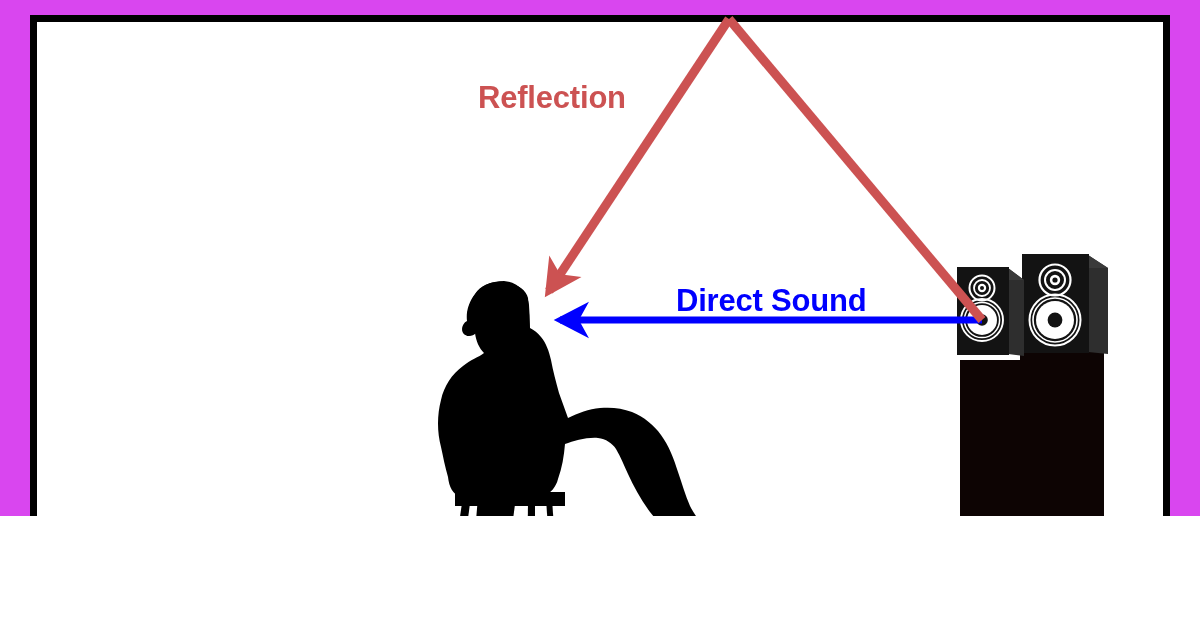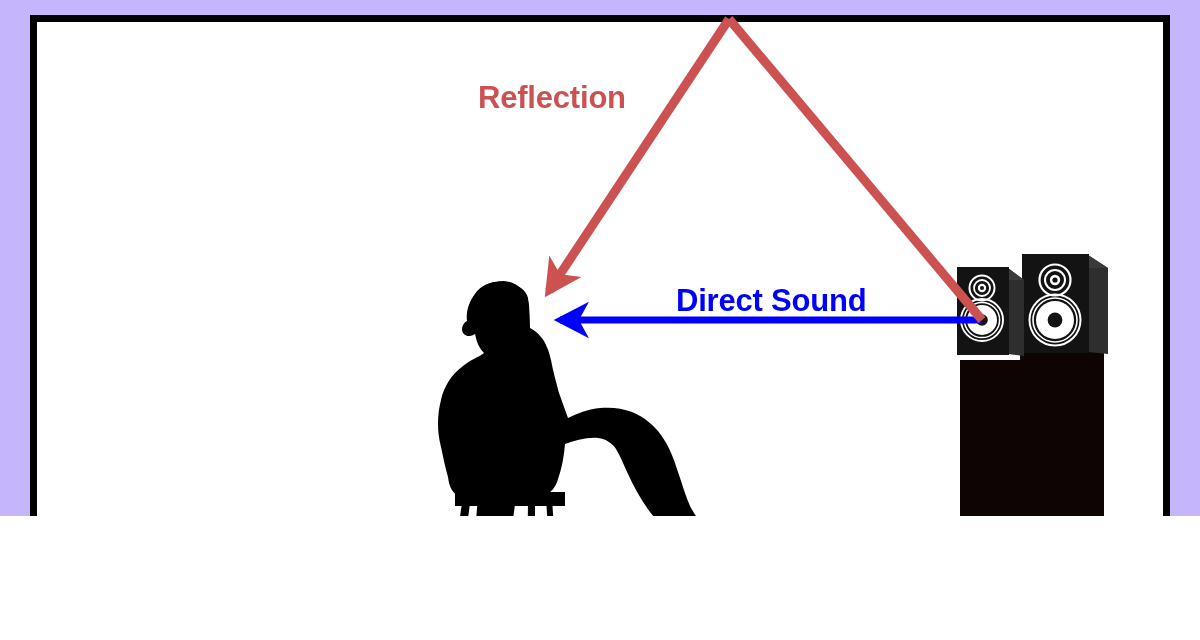--- a/index.html
+++ b/index.html
@@ -8,21 +8,21 @@
     padding: 0;
     background: #ffffff;
   }
   body {
     font-family: "Liberation Sans", sans-serif;
   }
   #stage {
     position: relative;
     width: 1200px;
     height: 516px;
-    background: #c4b5fd;
+    background: #d946ef;
     overflow: hidden;
     text-align: right;
   }
   #diagram-svg {
     position: absolute;
     left: 0;
     top: 0;
     width: 1200px;
     height: 640px;
     display: block;

